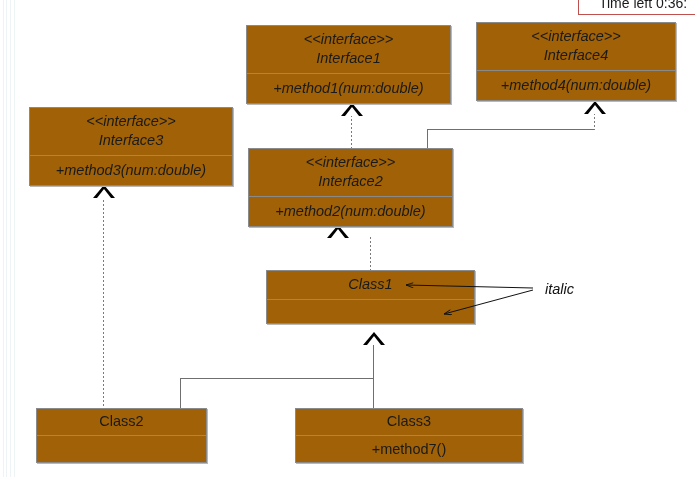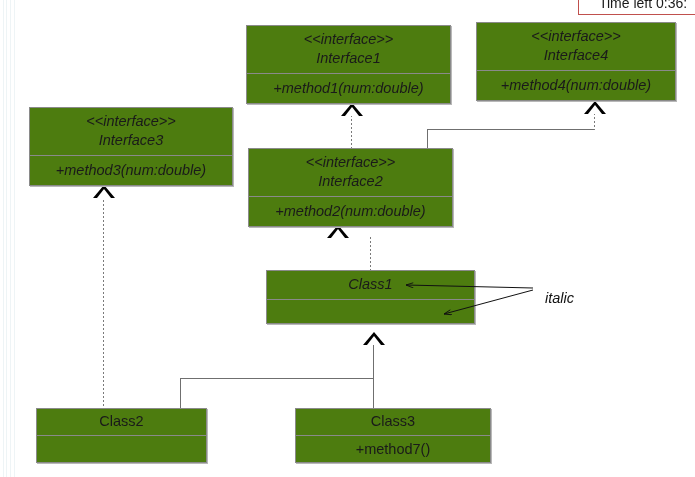--- a/index.html
+++ b/index.html
@@ -28,21 +28,21 @@
   .page-edge.e1 { left: 3px; }
   .page-edge.e2 { left: 6px; }
   .page-edge.e3 { left: 10px; }
   .page-edge.e4 { left: 14px; }
 
   
   .uml-box {
     position: absolute;
     box-sizing: border-box;
     border: 1px solid #8a8a8a;
-    background: #4d7c0f;
+    background: #a16207;
     box-shadow: 1px 1px 0 0 #b8b8b8;
   }
   .uml-head {
     box-sizing: border-box;
     border-bottom: 1px solid #8a8a8a;
     text-align: center;
     color: #1a1a1a;
     line-height: 1.32;
     padding: 4px 4px 5px 4px;
     font-size: 14.5px;
@@ -211,35 +211,35 @@
       <span class="nm">Class1</span>
     </div>
   </div>
 
   <div class="uml-box" style="left:36px; top:408px; width:171px; height:55px;">
     <div class="uml-head" style="padding:3px 4px 4px 4px;">
       <span class="nm-plain">Class2</span>
     </div>
   </div>
 
-  <div class="uml-box" style="left:295px; top:408px; width:196px; height:55px;">
+  <div class="uml-box" style="left:295px; top:408px; width:228px; height:55px;">
     <div class="uml-head" style="padding:3px 4px 4px 4px;">
       <span class="nm-plain">Class3</span>
     </div>
     <div class="uml-body" style="padding:5px 4px;">+method7()</div>
   </div>
 
   <svg class="annot-svg" viewBox="0 0 695 477">
     <defs>
       <marker id="ah" markerWidth="9" markerHeight="9" refX="8" refY="3.2" orient="auto" markerUnits="strokeWidth">
         <path d="M8,3.2 L0.5,0.4" stroke="#111111" stroke-width="0.9" fill="none"></path>
         <path d="M8,3.2 L0.8,5.6" stroke="#111111" stroke-width="0.9" fill="none"></path>
       </marker>
     </defs>
     <path d="M533,288 L406,285" stroke="#111111" stroke-width="1" fill="none" marker-end="url(#ah)"></path>
     <path d="M533,290 L444,314" stroke="#111111" stroke-width="1" fill="none" marker-end="url(#ah)"></path>
   </svg>
 
-  <div class="annot-label" style="left:545px; top:290px;">italic</div>
+  <div class="annot-label" style="left:545px; top:281px;">italic</div>
 
   <div class="timer">Time left 0:36:</div>
 
 </div>
 
 </body></html>

